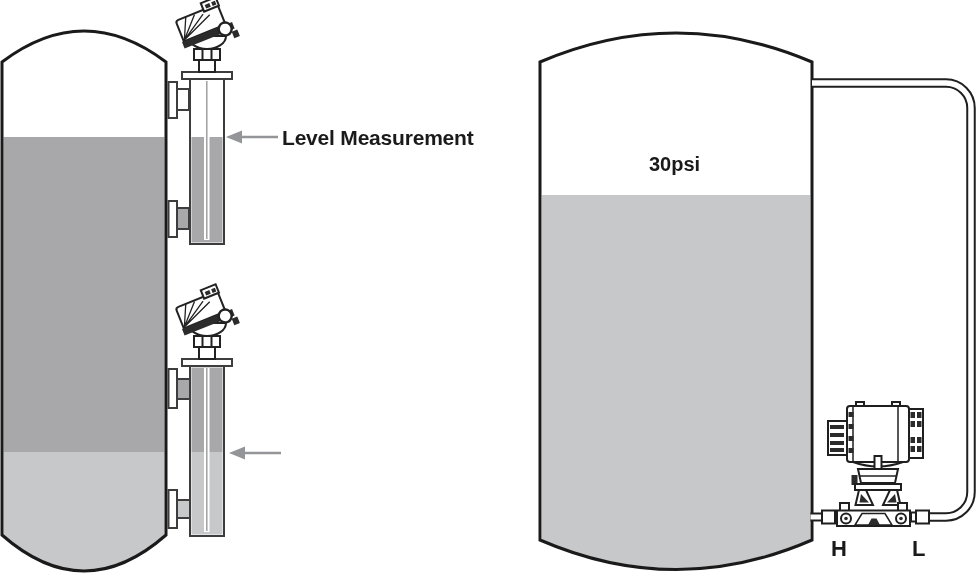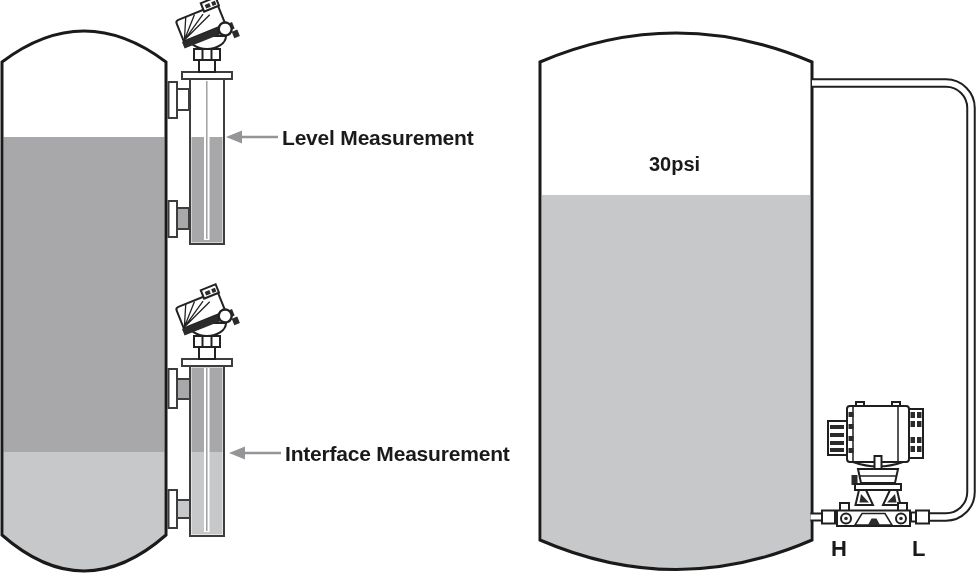--- a/index.html
+++ b/index.html
@@ -173,20 +173,19 @@
         <circle cx="846" cy="518.5" r="5"></circle>
         <circle cx="846" cy="518.5" r="1.8" fill="#2b2b2b" stroke="none"></circle>
         <circle cx="901" cy="518.5" r="5"></circle>
         <circle cx="901" cy="518.5" r="1.8" fill="#2b2b2b" stroke="none"></circle>
       </g>
     </g>
   </svg>
 
   <div class="lbl lbl-measure" style="left:282px;top:127px;">Level Measurement</div>
 
-  <div class="lbl lbl-measure" style="left:285px;top:443px;">Interface Measurement</div>
 
   <div class="lbl lbl-psi" style="left:649px;top:117px;">30psi</div>
 
   <div class="lbl lbl-port" style="left:831px;top:538px;">H</div>
 
   <div class="lbl lbl-port" style="left:912px;top:538px;">L</div>
 </div>
 
 </body></html>

